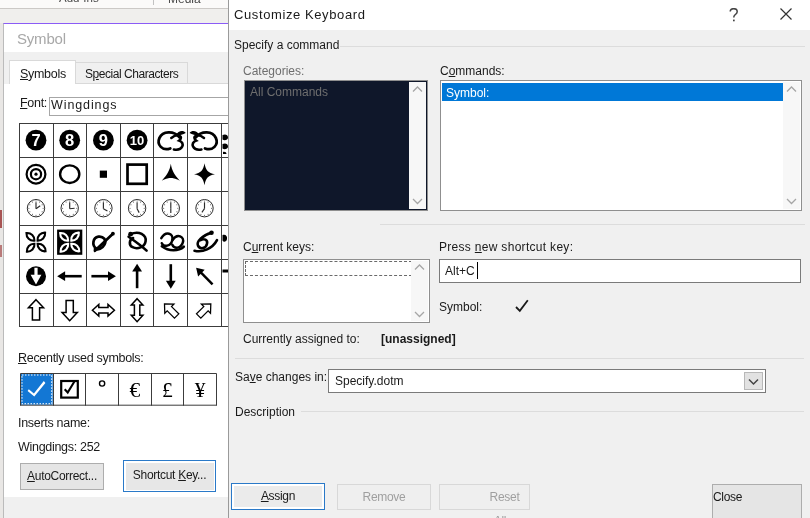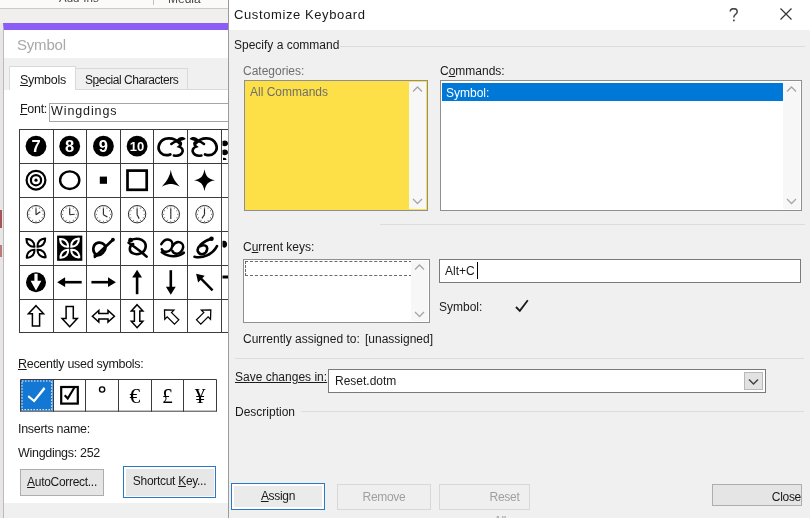--- a/index.html
+++ b/index.html
@@ -19,21 +19,21 @@
     <div class="abs" style="left:59px;top:-8px;font-size:11.5px;color:#4a4a4a;">Add-Ins</div>
     <div class="abs" style="left:152px;top:-7px;font-size:11px;color:#bbb;">|</div>
     <div class="abs" style="left:168px;top:-8px;font-size:12px;color:#4a4a4a;">Media</div>
   </div>
   <div class="abs" style="left:0;top:8px;width:228px;height:1px;background:#ccc9c6;"></div>
   <div class="abs" style="left:0;top:9px;width:228px;height:14px;background:#f0efed;"></div>
 
   <div class="abs" style="left:0;top:210px;width:2px;height:18px;background:#a85454;"></div>
   <div class="abs" style="left:0;top:245px;width:2px;height:12px;background:#b97a7a;"></div>
 
-  <div class="abs" style="left:3px;top:23px;width:225px;height:495px;background:#fff;border-top:7px solid #8b5cf6;border-left:1px solid #bbb;box-sizing:border-box;">
+  <div class="abs" style="left:3px;top:23px;width:225px;height:495px;background:#fff;border-top:1px solid #8b5cf6;border-left:1px solid #bbb;box-sizing:border-box;">
 
     <div class="abs" style="left:13px;top:6px;font-size:15px;color:#a8a8a8;letter-spacing:-0.2px;">Symbol</div>
 
     <div class="abs" style="left:0;top:28px;width:225px;height:60px;background:#f0f0f0;"></div>
 
     <div class="abs" style="left:0;top:60px;width:225px;height:413px;background:#fff;"></div>
 
     <div class="abs" style="left:71px;top:38px;width:113px;height:22px;background:#f0f0f0;border:1px solid #d9d9d9;box-sizing:border-box;"></div>
     <div class="lbl" style="left:81px;top:43px;font-size:12px;letter-spacing:-0.45px;">S<u>p</u>ecial Characters</div>
     <div class="abs" style="left:184px;top:59px;width:41px;height:1px;background:#d9d9d9;"></div>
@@ -343,21 +343,21 @@
       <rect x="4" y="11.6" width="1.7" height="1.7" fill="#444"></rect>
     </svg>
   <svg class="abs" style="left:549px;top:6px;" width="16" height="16" viewBox="0 0 16 16">
     <path d="M2.5 2.5 L13.5 13.5 M13.5 2.5 L2.5 13.5" stroke="#333" stroke-width="1.2" fill="none"></path>
   </svg>
 
   <div class="lbl" style="left:5px;top:38px;">Specify a command</div>
   <div class="abs" style="left:111px;top:46px;width:465px;height:1px;background:#dcdcdc;"></div>
 
   <div class="lbl" style="left:14px;top:64px;color:#6e6e6e;">Categories:</div>
-  <div class="abs" style="left:15px;top:80px;width:184px;height:131px;background:#fde047;border:1px solid #8f8f8f;box-sizing:border-box;">
+  <div class="abs" style="left:15px;top:80px;width:184px;height:131px;background:#0f172a;border:1px solid #8f8f8f;box-sizing:border-box;">
     <div class="lbl" style="left:5px;top:4px;color:#6e6e6e;">All Commands</div>
     <div class="abs" style="right:1px;top:1px;width:17px;height:127px;background:#f7f7f7;">
       <svg class="abs" style="left:3px;top:4px;" width="11" height="7">
           <path d="M1 5.5 L5.5 1 L10 5.5" stroke="#a6a6a6" stroke-width="1.25" fill="none"></path>
         </svg>
       <svg class="abs" style="left:3px;bottom:4px;" width="11" height="7">
           <path d="M1 1 L5.5 5.5 L10 1" stroke="#a6a6a6" stroke-width="1.25" fill="none"></path>
         </svg>
     </div>
   </div>
@@ -384,46 +384,47 @@
     <div class="abs" style="right:1px;top:1px;width:17px;height:60px;background:#f7f7f7;">
       <svg class="abs" style="left:3px;top:3px;" width="11" height="7">
           <path d="M1 5.5 L5.5 1 L10 5.5" stroke="#a6a6a6" stroke-width="1.25" fill="none"></path>
         </svg>
       <svg class="abs" style="left:3px;bottom:3px;" width="11" height="7">
           <path d="M1 1 L5.5 5.5 L10 1" stroke="#a6a6a6" stroke-width="1.25" fill="none"></path>
         </svg>
     </div>
   </div>
 
+  <div class="lbl" style="left:210px;top:240px;letter-spacing:0.3px !important;">Press <u>n</u>ew shortcut key:</div>
   <div class="abs" style="left:210px;top:259px;width:362px;height:24px;background:#fff;border:1px solid #7a7a7a;box-sizing:border-box;"></div>
   <div class="lbl" style="left:216px;top:264px;">Alt+C</div>
   <div class="abs" style="left:248px;top:262px;width:1px;height:17px;background:#000;"></div>
 
   <div class="lbl" style="left:210px;top:300px;">Symbol:</div>
   <svg class="abs" style="left:286px;top:299px;" width="16" height="14">
       <path d="M1 8 L4.8 11.8 L12.8 1.2" stroke="#1a1a1a" stroke-width="1.8" fill="none"></path>
     </svg>
 
   <div class="lbl" style="left:14px;top:332px;">Currently assigned to:</div>
-  <div class="lbl" style="left:136px;top:332px;">[unassigned]</div>
+  <div class="lbl" style="left:152px;top:332px;font-weight:bold;">[unassigned]</div>
 
   <div class="abs" style="left:6px;top:358px;width:569px;height:1px;background:#dcdcdc;"></div>
 
-  <div class="lbl" style="left:6px;top:370px;text-decoration:underline;">Sa<u>v</u>e changes in:</div>
+  <div class="lbl" style="left:6px;top:370px;">Sa<u>v</u>e changes in:</div>
   <div class="abs" style="left:99px;top:369px;width:438px;height:24px;background:#fff;border:1px solid #7a7a7a;box-sizing:border-box;">
     <div class="abs" style="right:2px;top:2px;width:19px;height:18px;background:#e2e2e2;border:1px solid #b8b8b8;box-sizing:border-box;">
       <svg class="abs" style="left:3px;top:5px;" width="11" height="8">
           <path d="M1 1.5 L5.5 6 L10 1.5" stroke="#444" stroke-width="1.5" fill="none"></path>
         </svg>
     </div>
   </div>
-  <div class="lbl" style="left:106px;top:374px;">Reset.dotm</div>
+  <div class="lbl" style="left:106px;top:374px;">Specify.dotm</div>
 
   <div class="lbl" style="left:6px;top:405px;">Description</div>
   <div class="abs" style="left:72px;top:411px;width:503px;height:1px;background:#dcdcdc;"></div>
 
   <div class="abs" style="left:2px;top:483px;width:94px;height:27px;border:1.5px solid #2a79c8;box-sizing:border-box;background:#fff;">
     <div class="abs" style="left:2px;top:2px;right:2px;bottom:2px;background:#ebebeb;text-align:center;line-height:20px;font-size:12px;color:#1a1a1a;letter-spacing:-0.3px;"><u>A</u>ssign</div>
   </div>
   <div class="abs" style="left:108px;top:484px;width:94px;height:26px;background:#efefef;border:1px solid #d8d8d8;box-sizing:border-box;text-align:center;line-height:24px;font-size:12px;color:#9f9f9f;letter-spacing:-0.3px;">Remove</div>
   <div class="abs" style="left:210px;top:484px;width:91px;height:26px;background:#efefef;border:1px solid #d8d8d8;box-sizing:border-box;text-align:center;line-height:24px;font-size:12px;color:#9f9f9f;letter-spacing:-0.3px;padding-left:40px;">Reset All...</div>
-  <div class="abs" style="left:483px;top:484px;width:90px;height:22px;background:#e5e5e5;border:1px solid #adadad;box-sizing:border-box;text-align:right;line-height:24px;font-size:12px;color:#1a1a1a;letter-spacing:-0.3px;">Close</div>
+  <div class="abs" style="left:483px;top:484px;width:90px;height:35px;background:#e5e5e5;border:1px solid #adadad;box-sizing:border-box;text-align:left;line-height:24px;font-size:12px;color:#1a1a1a;letter-spacing:-0.3px;">Close</div>
 </div>
 
 </body></html>

